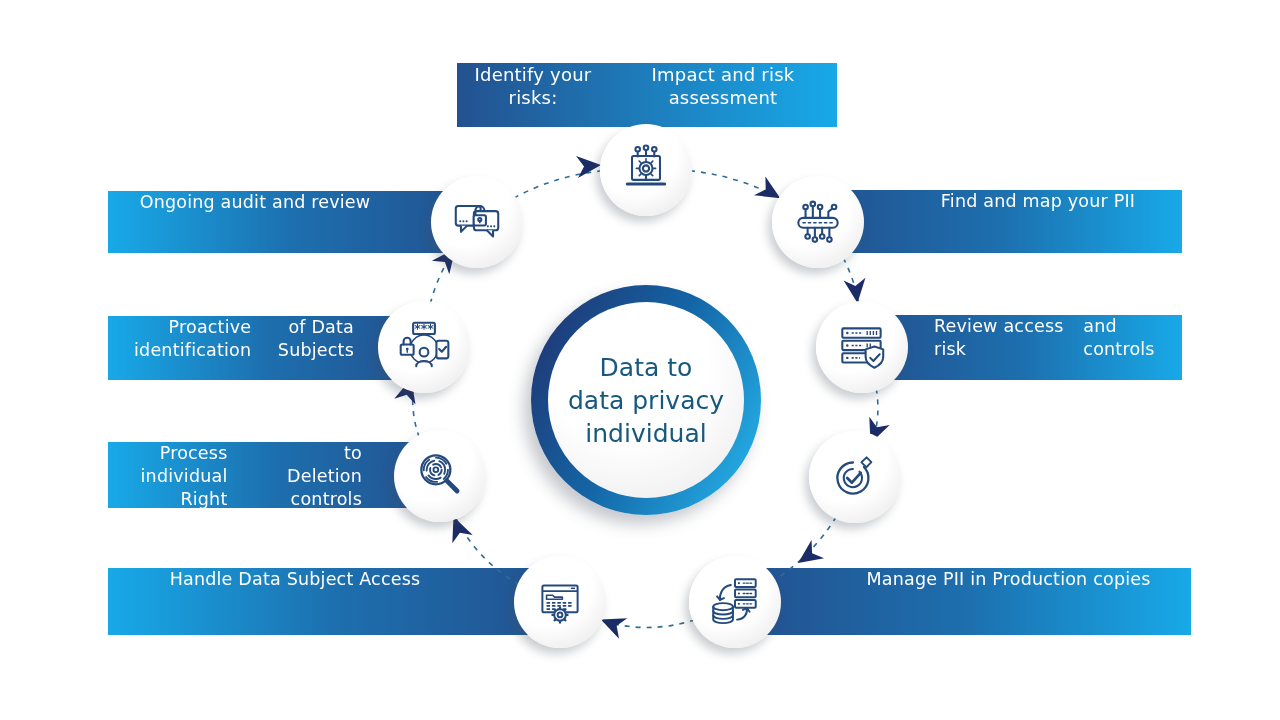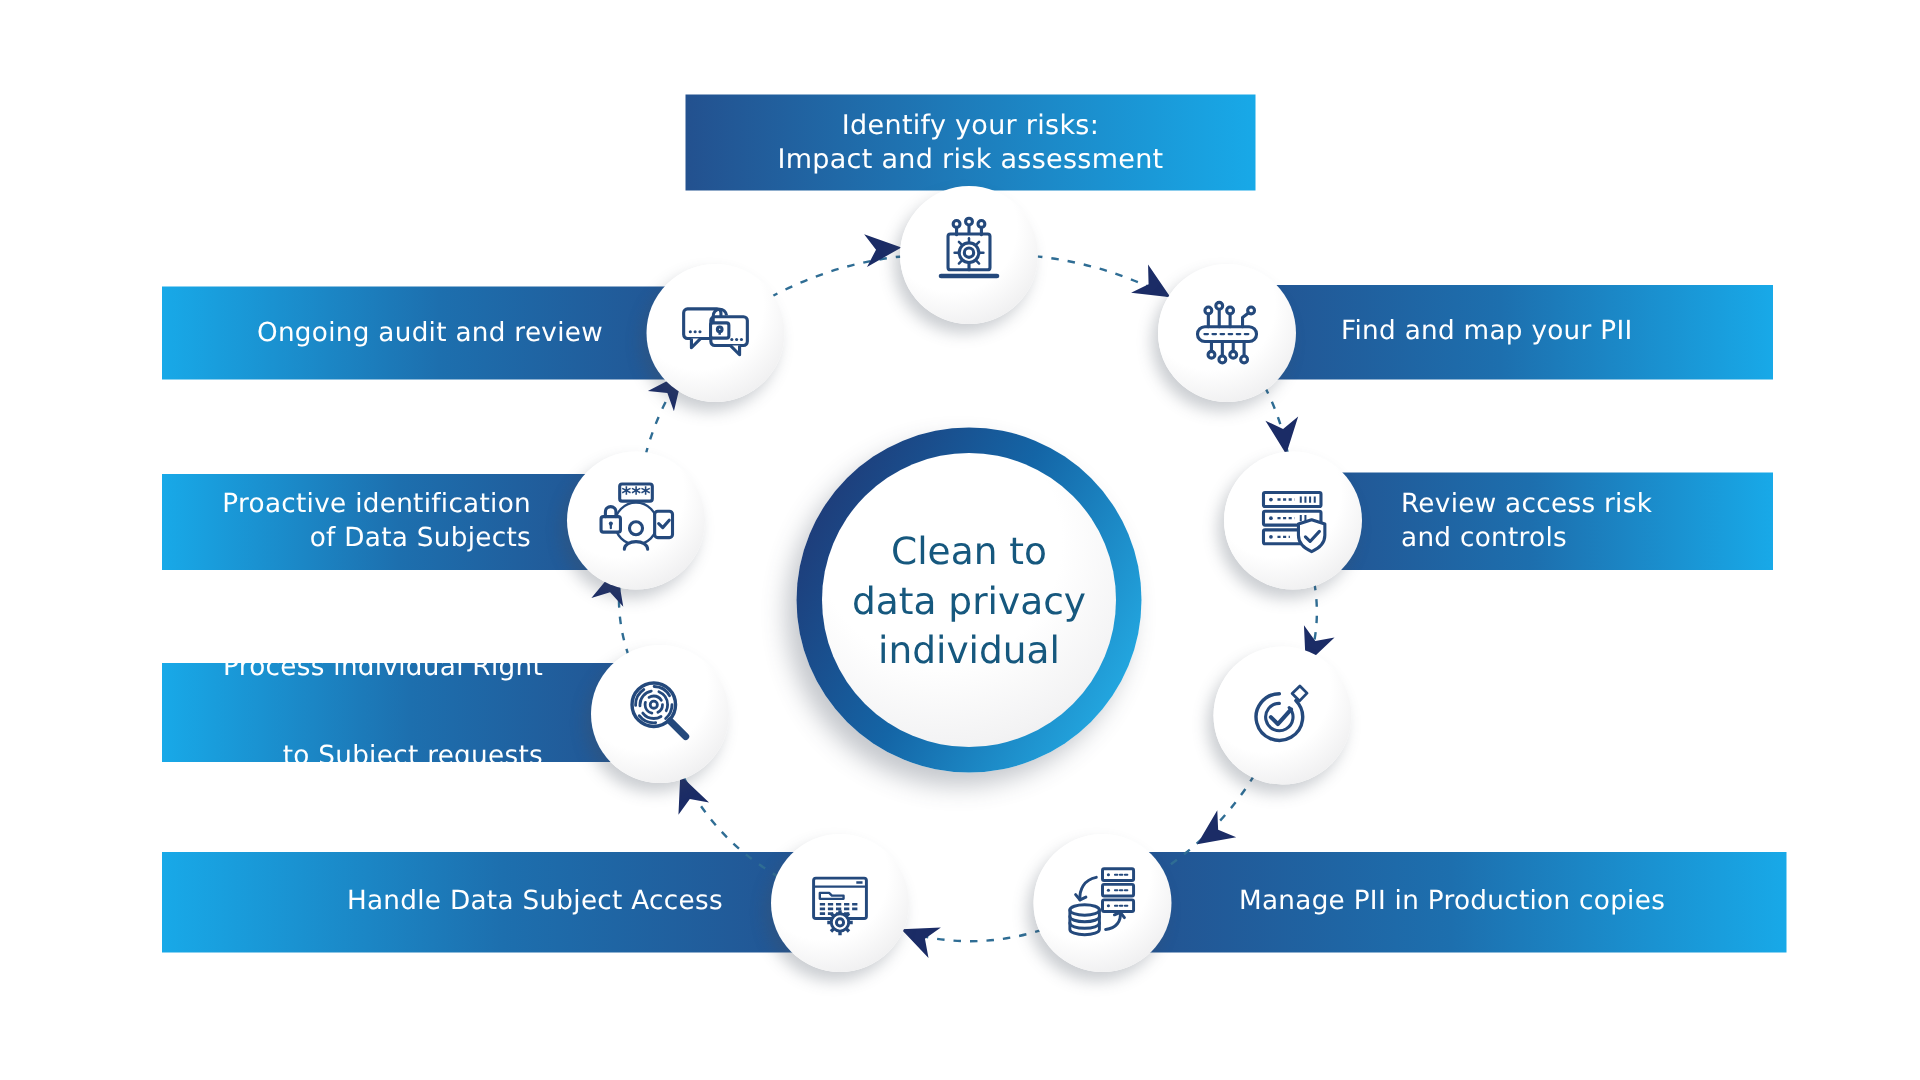--- a/index.html
+++ b/index.html
@@ -1,20 +1,20 @@
 <!DOCTYPE html>
 <html><head>
 <meta charset="utf-8">
 <style>
   html,body{margin:0;padding:0;background:#fff;}
   .stage{position:relative;width:1280px;height:720px;background:#ffffff;overflow:hidden;
          font-family:"DejaVu Sans","Liberation Sans",sans-serif;}
 
   
-  .banner{position:absolute;display:flex;flex-direction:column;justify-content:center;
+  .banner{position:absolute;display:flex;flex-direction:row;justify-content:center;
           color:#ffffff;font-size:17.5px;line-height:23px;letter-spacing:.2px;z-index:1;}
   .banner span{display:block;}
   .banner.rside{background:linear-gradient(90deg,#23518f 0%,#1d6fae 50%,#18a9e8 100%);text-align:left;}
   .banner.lside{background:linear-gradient(90deg,#18a9e8 0%,#1d6fae 50%,#23518f 100%);text-align:right;}
   .banner.cside{background:linear-gradient(90deg,#23518f 0%,#18a9e8 100%);text-align:center;font-size:18px;}
 
   .b-identify {left:457px;top:63px;width:380px;height:64px;}
   .b-findmap  {left:818px;top:190px;width:364px;height:63px;padding-left:76px;box-sizing:border-box;}
   .b-review   {left:862px;top:315px;width:320px;height:65px;padding-left:72px;box-sizing:border-box;}
   .b-cleanup  {left:855px;top:442px;width:327px;height:66px;padding-left:70px;box-sizing:border-box;}
@@ -79,21 +79,21 @@
     <span>Manage PII in Production copies</span>
     <span></span>
   </div>
 
   <div class="banner lside b-dsar">
     <span>Handle Data Subject Access</span>
   </div>
 
   <div class="banner lside b-process">
     <span>Process individual Right</span>
-    <span>to Subject requests</span>
+    <span>to Deletion controls</span>
   </div>
 
   <div class="banner lside b-ongoing">
     <span>Ongoing audit and review</span>
     <span></span>
   </div>
 
   <div class="banner lside b-proactive">
     <span>Proactive identification</span>
     <span>of Data Subjects</span>
@@ -287,20 +287,20 @@
         <circle cx="38.5" cy="32.2" r="1" fill="#24497c" stroke="none"></circle>
         <circle cx="41.6" cy="32.2" r="1" fill="#24497c" stroke="none"></circle>
         <circle cx="44.7" cy="32.2" r="1" fill="#24497c" stroke="none"></circle>
       </g>
     </svg>
   </div>
 
   <div class="center-ring">
     <div class="center-inner">
       <div class="center-text">
-        <span>Clean to</span>
+        <span>Data to</span>
         <span>data privacy</span>
         <span>individual</span>
       </div>
     </div>
   </div>
 
 </div>
 
 </body></html>

